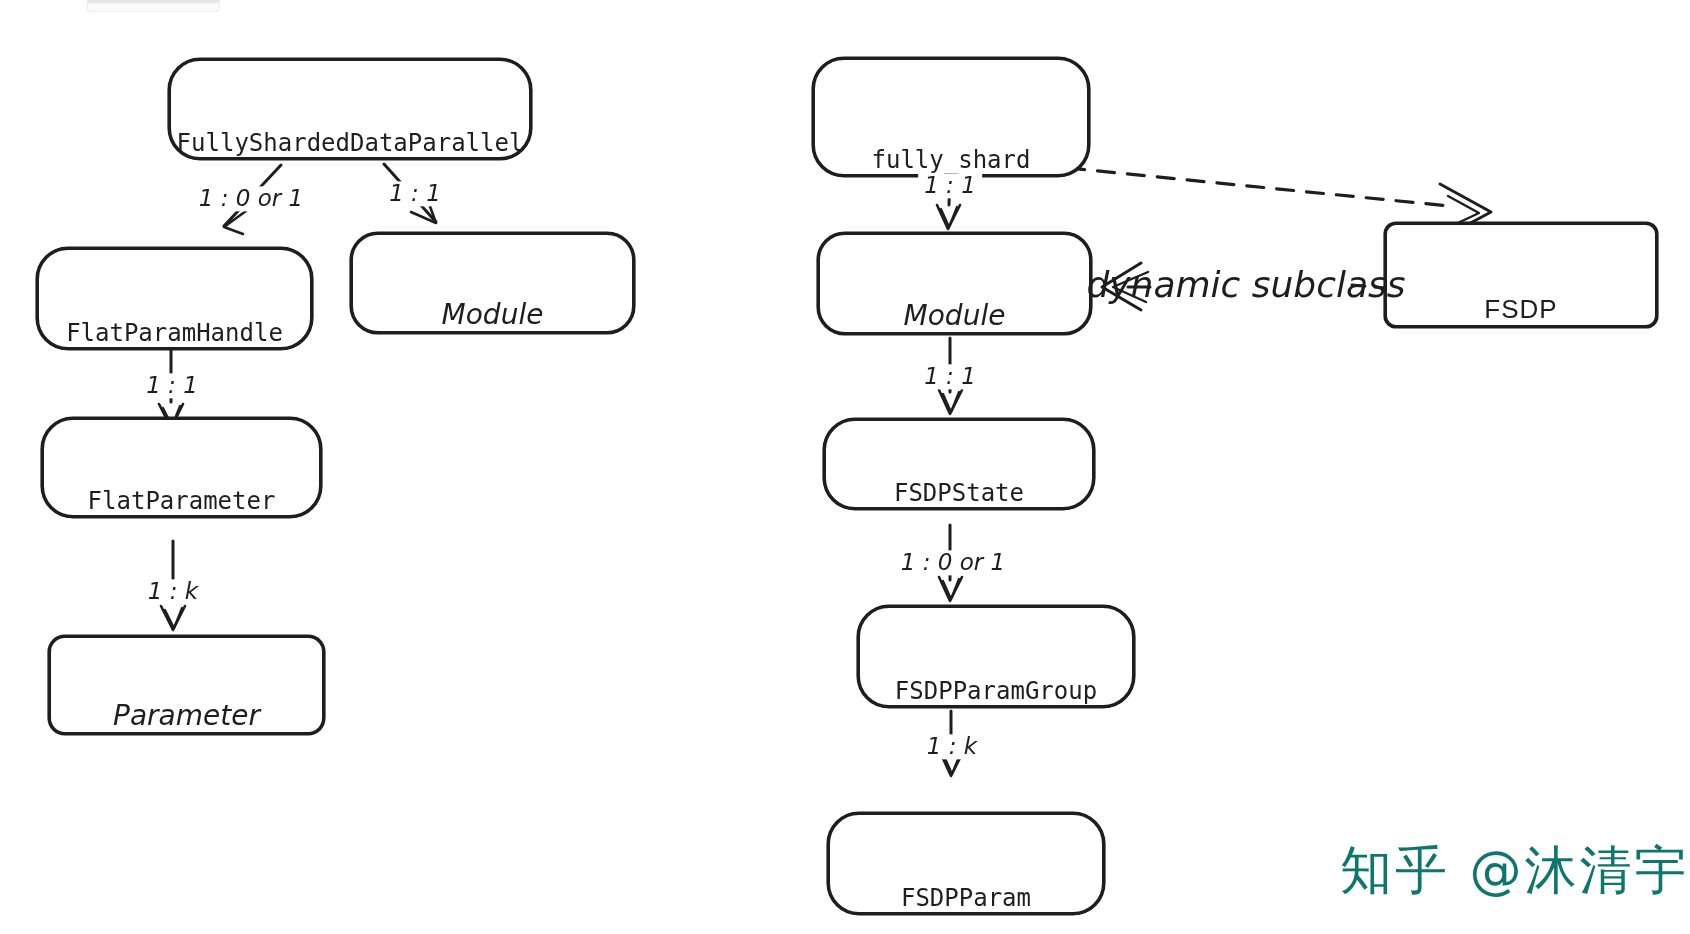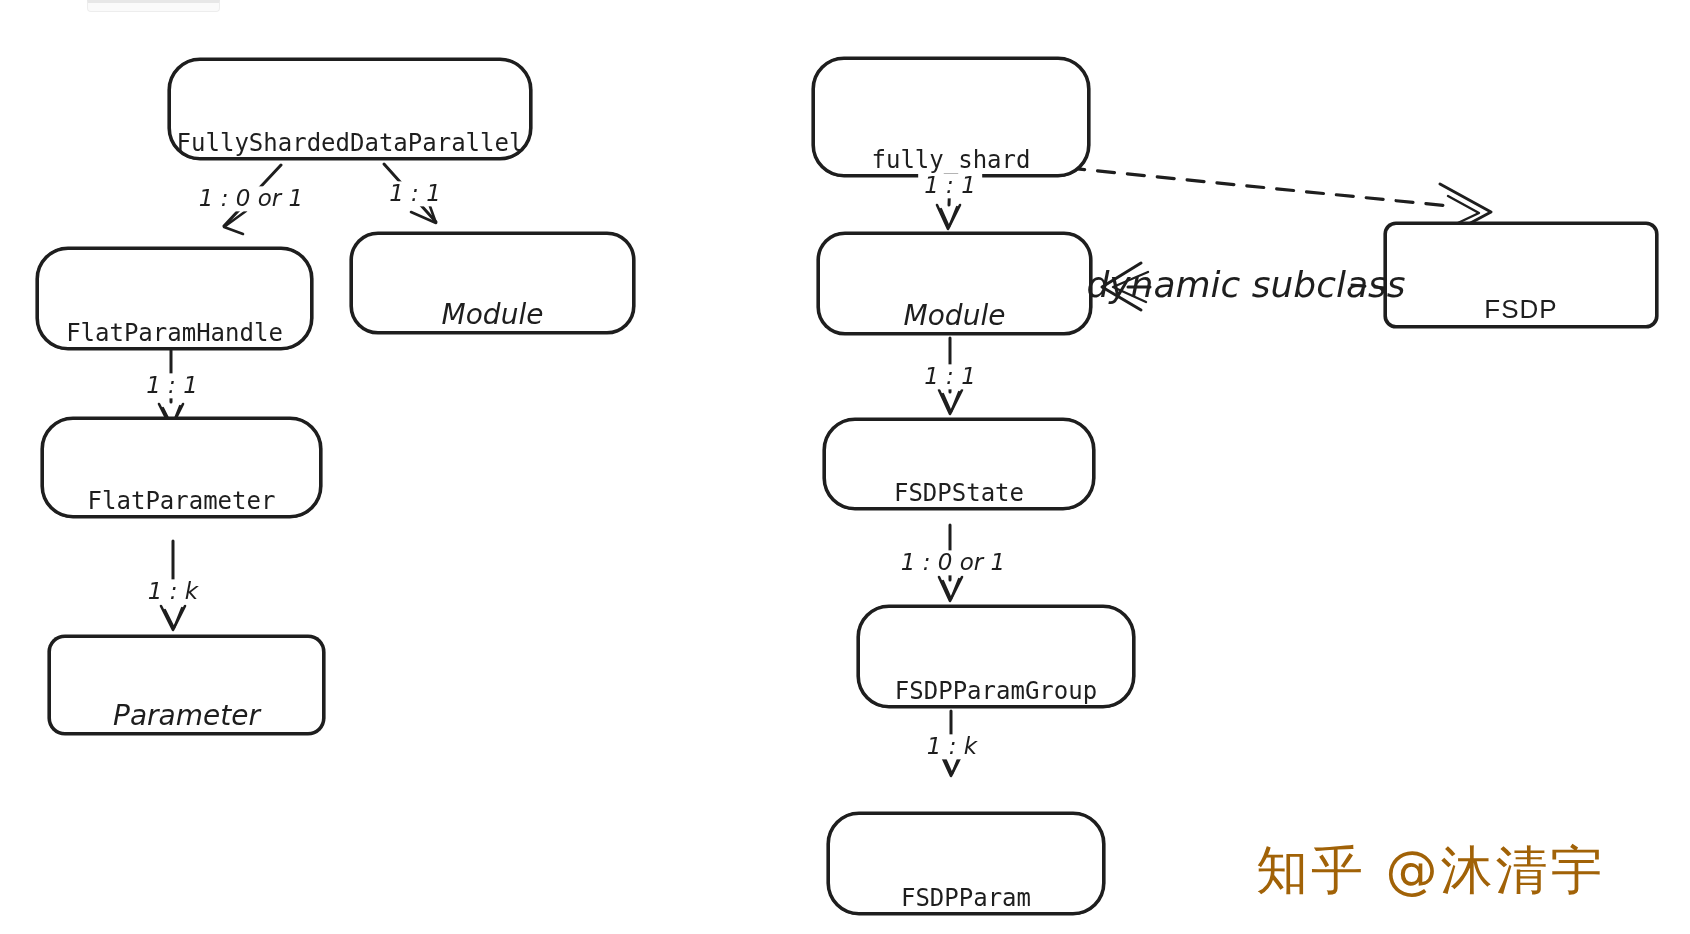--- a/index.html
+++ b/index.html
@@ -17,22 +17,22 @@
   .sans{font-family:"Liberation Sans",sans-serif;font-size:26px;letter-spacing:1px;}
   .edge-label{
     position:absolute;transform:translate(-50%,-50%);background:#ffffff;padding:0 6px;
     font-family:"DejaVu Sans",sans-serif;font-style:italic;font-size:23px;white-space:nowrap;
     line-height:1.1;
   }
   .edge-label.no-bg{background:transparent;font-size:36px;}
   svg.wires{position:absolute;left:0;top:0;width:1690px;height:934px;pointer-events:none;}
   svg.wires line, svg.wires polyline{stroke:#1e1e1e;fill:none;stroke-linecap:round;stroke-linejoin:round;}
   .watermark{
-    position:absolute;left:1256px;top:836px;font-family:"DejaVu Sans",sans-serif;
-    font-size:52px;letter-spacing:3px;color:#a16207;white-space:nowrap;
+    position:absolute;left:1340px;top:836px;font-family:"DejaVu Sans",sans-serif;
+    font-size:52px;letter-spacing:3px;color:#0f766e;white-space:nowrap;
     text-shadow:2px 2px 0 #ffffff;
   }
   .artifact{
     position:absolute;left:87px;top:0;width:133px;height:12px;box-sizing:border-box;
     background:#fafafa;border:1px solid #ededed;border-top:3px solid #e7e7e7;
     border-radius:0 0 4px 4px;
   }
 </style>
 </head>
 <body>

